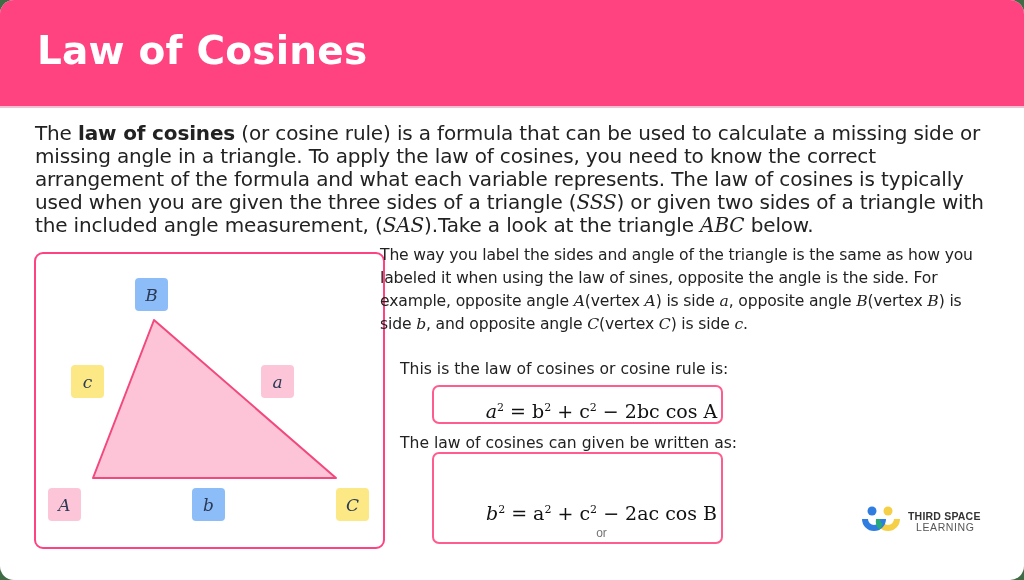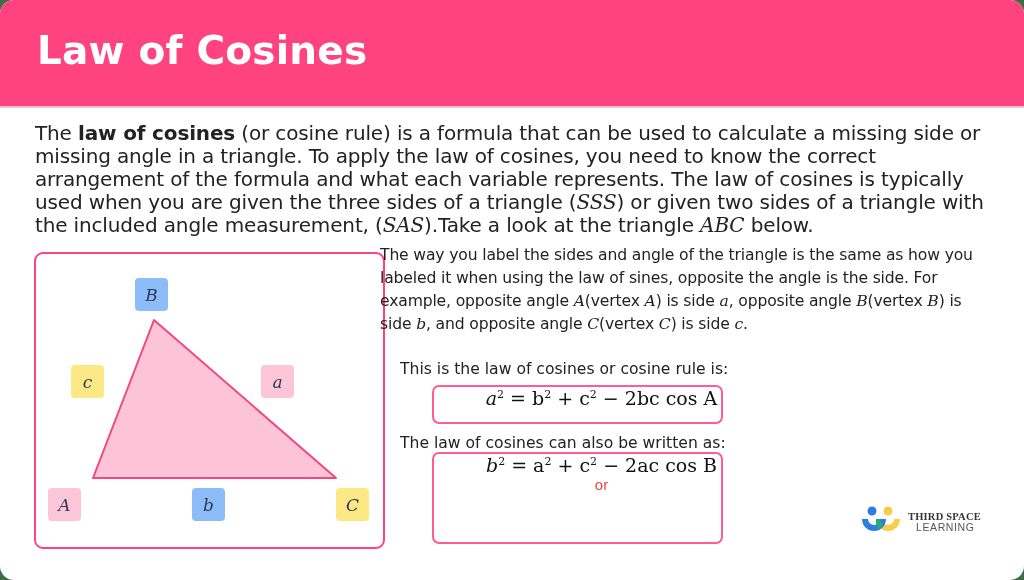--- a/index.html
+++ b/index.html
@@ -76,44 +76,44 @@
     .p3 {
       position: absolute; left: 400px; top: 434px;
       font-size: 15.6px; color: #222;
     }
     .fbox {
       position: absolute;
       border: 2.5px solid #ff5c8f;
       border-radius: 7px;
       background: #fff;
       display: flex; flex-direction: column;
-      align-items: center; justify-content: flex-start; padding-left: 48px;
+      align-items: center; justify-content: flex-end; padding-left: 48px;
     }
     .fbox1 { left: 432px; top: 385px; width: 291px; height: 39px; }
     .fbox2 { left: 432px; top: 452px; width: 291px; height: 92px; }
     .formula {
       font-family: "DejaVu Serif", "Liberation Serif", serif;
       font-size: 19px; color: #111;
       white-space: nowrap;
     }
     .formula-or {
-      font-size: 15px; color: #ef4444; line-height: 18px;
+      font-size: 12px; color: #737373; line-height: 18px;
       font-family: "Liberation Sans", sans-serif;
     }
     .logo {
       position: absolute; left: 860px; top: 506px;
       width: 150px; height: 32px;
     }
     .logo-text {
       position: absolute; left: 48px; top: 5px;
       font-family: "Liberation Sans", sans-serif;
       font-size: 10.5px; line-height: 11px;
       color: #333;
     }
-    .logo-text .l1 { font-weight: bold; letter-spacing: 0.2px; font-family: Liberation Serif, serif; }
+    .logo-text .l1 { font-weight: bold; letter-spacing: 0.2px; }
     .logo-text .l2 { color: #555; letter-spacing: 0.6px; padding-left: 8px; }
   </style>
 </head>
 <body>
 
 <div class="page">
 
   <div class="header">
     <div class="header-title">Law of Cosines</div>
   </div>
@@ -139,21 +139,21 @@
   </div>
 
   <div class="p2">This is the law of cosines or cosine rule is:</div>
 
   <div class="fbox fbox1">
     <div class="formula">
       <i>a</i><sup style="font-size:11px">2</sup><span> = b</span><sup style="font-size:11px">2</sup><span> + c</span><sup style="font-size:11px">2</sup><span> − 2bc cos A</span>
     </div>
   </div>
 
-  <div class="p3">The law of cosines can also be written as:</div>
+  <div class="p3">The law of cosines can given be written as:</div>
 
   <div class="fbox fbox2">
     <div class="formula">
       <i>b</i><sup style="font-size:11px">2</sup><span> = a</span><sup style="font-size:11px">2</sup><span> + c</span><sup style="font-size:11px">2</sup><span> − 2ac cos B</span>
     </div>
     <div class="formula-or">or</div>
   </div>
 
   <div class="logo">
     <svg width="46" height="30" viewBox="0 0 46 30">

